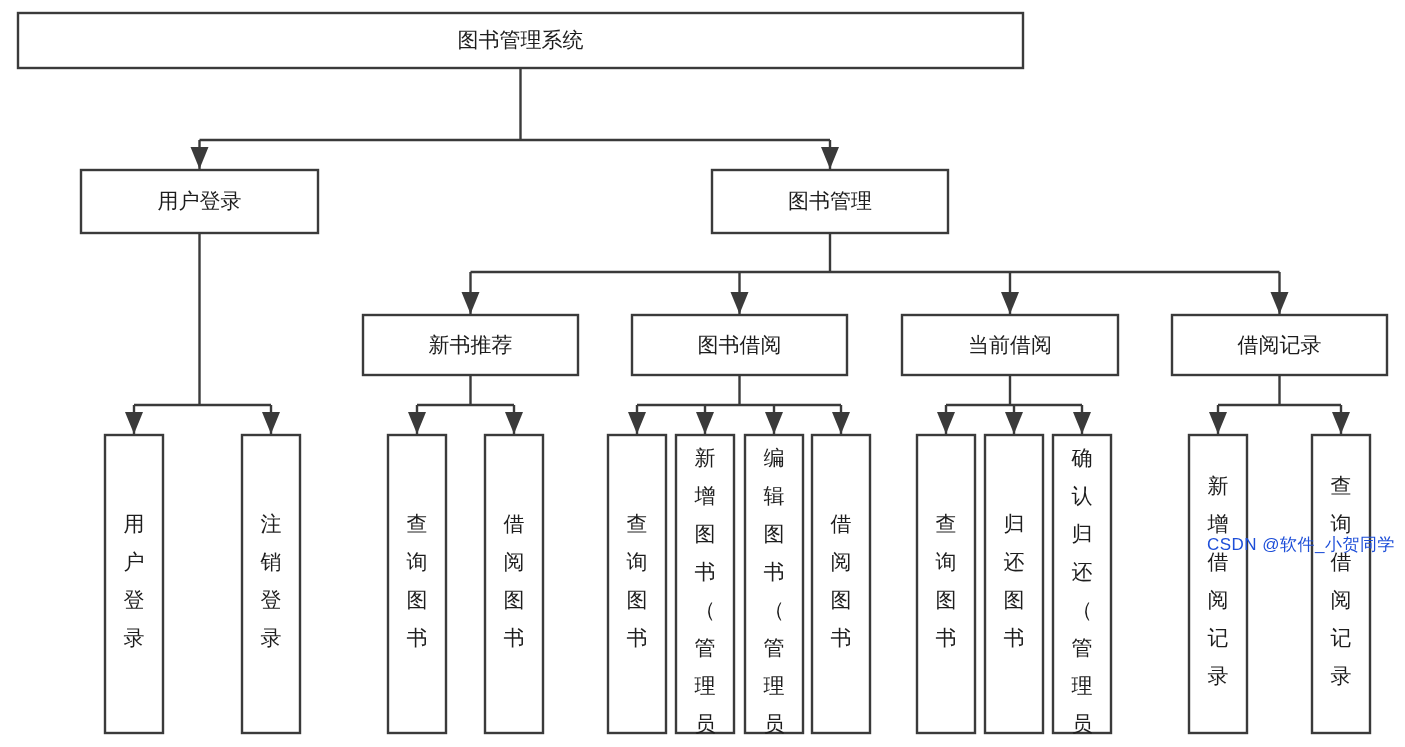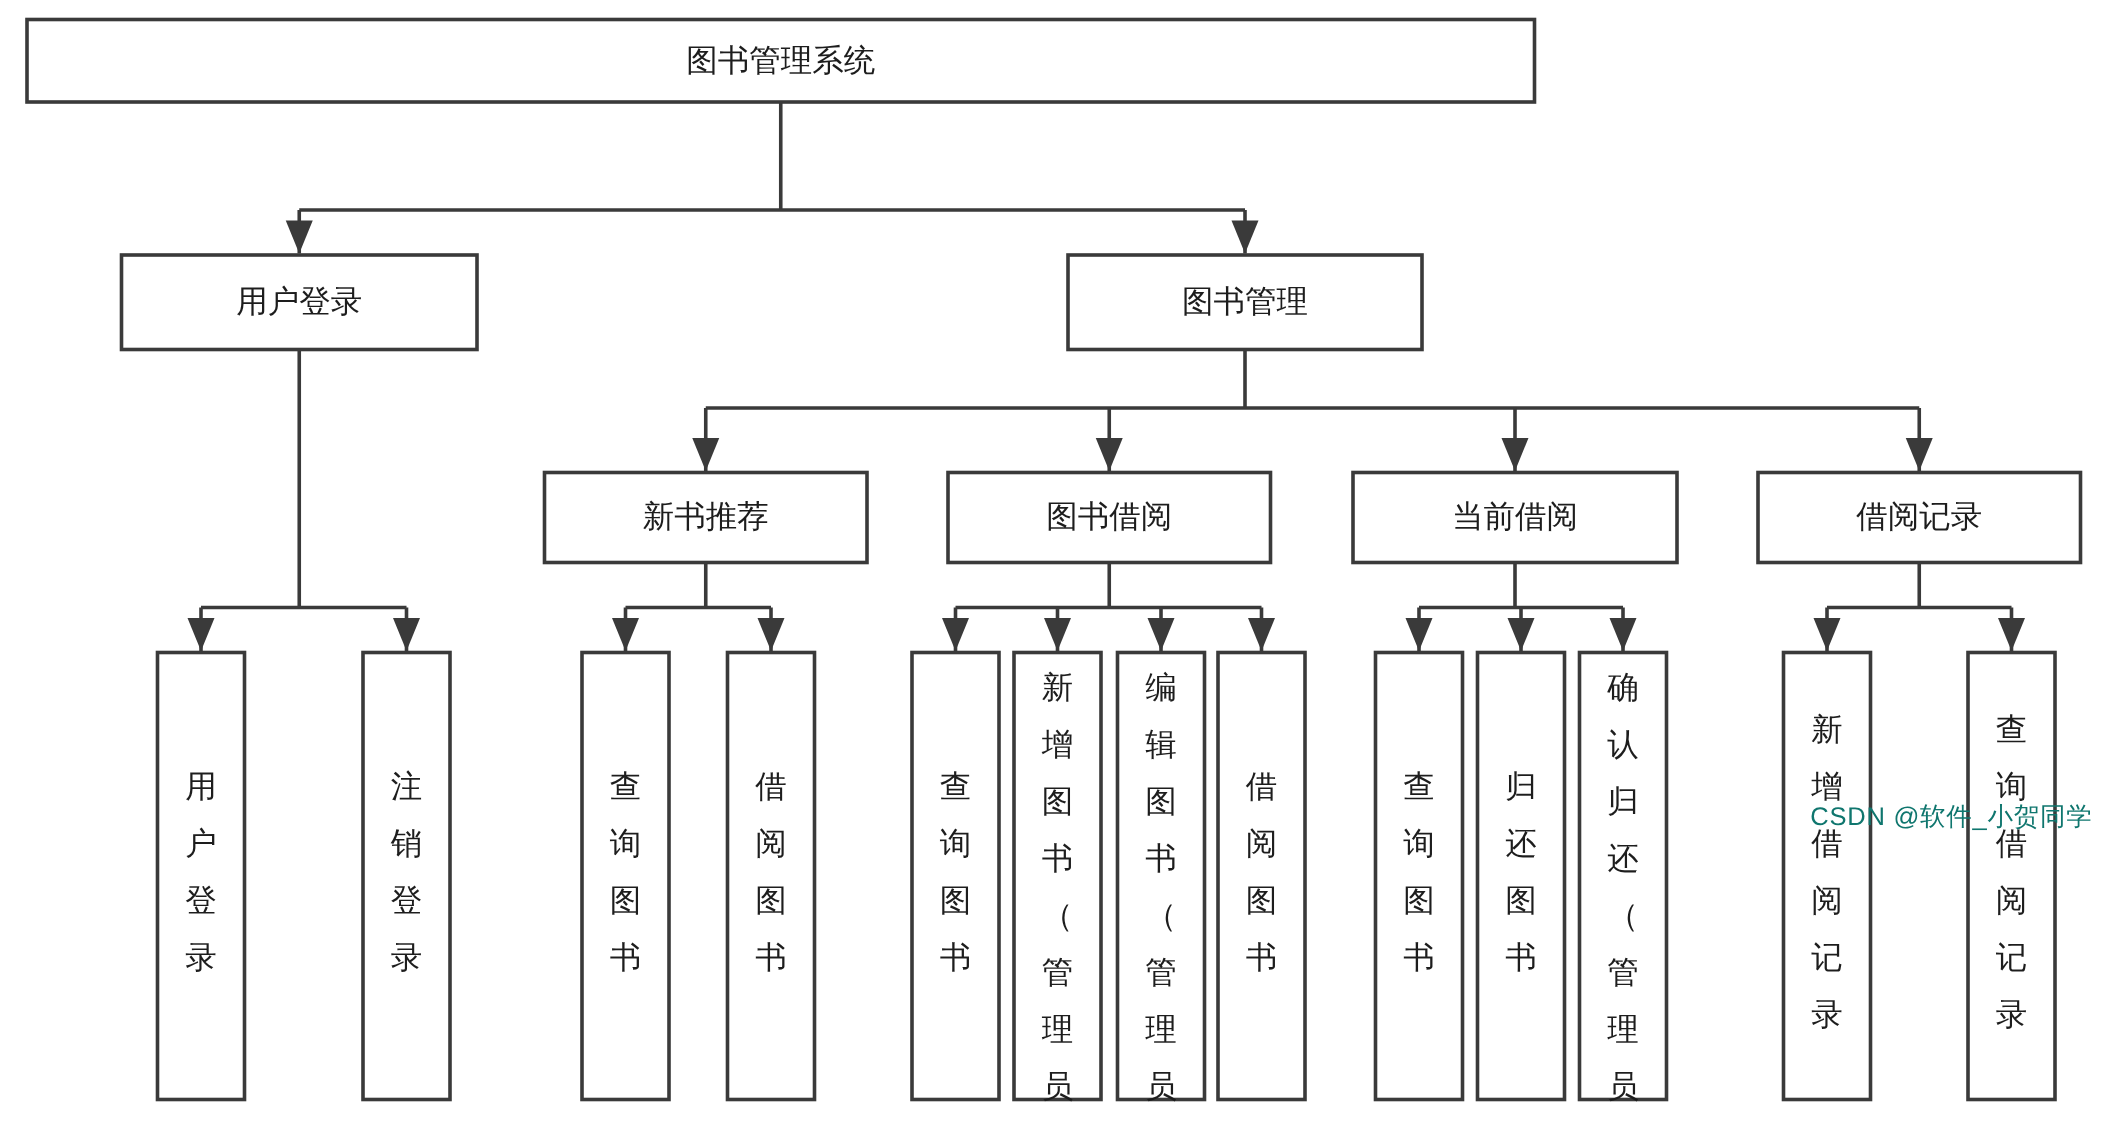--- a/index.html
+++ b/index.html
@@ -53,21 +53,21 @@
     font-size: 21px;
     fill: #1d1d1d;
     text-anchor: middle;
   }
   .watermark {
     position: absolute;
     right: 10px;
     bottom: 6px;
     font-family: "Liberation Sans", "DejaVu Sans", sans-serif;
     font-size: 17px;
-    color: #0f766e;
+    color: #1d4ed8;
     letter-spacing: 0.5px;
     white-space: nowrap;
     pointer-events: none;
   }
 </style>
 </head>
 <body>
 
 <div id="diagram-root">
   <svg class="flow" viewBox="0 0 1405 747">

